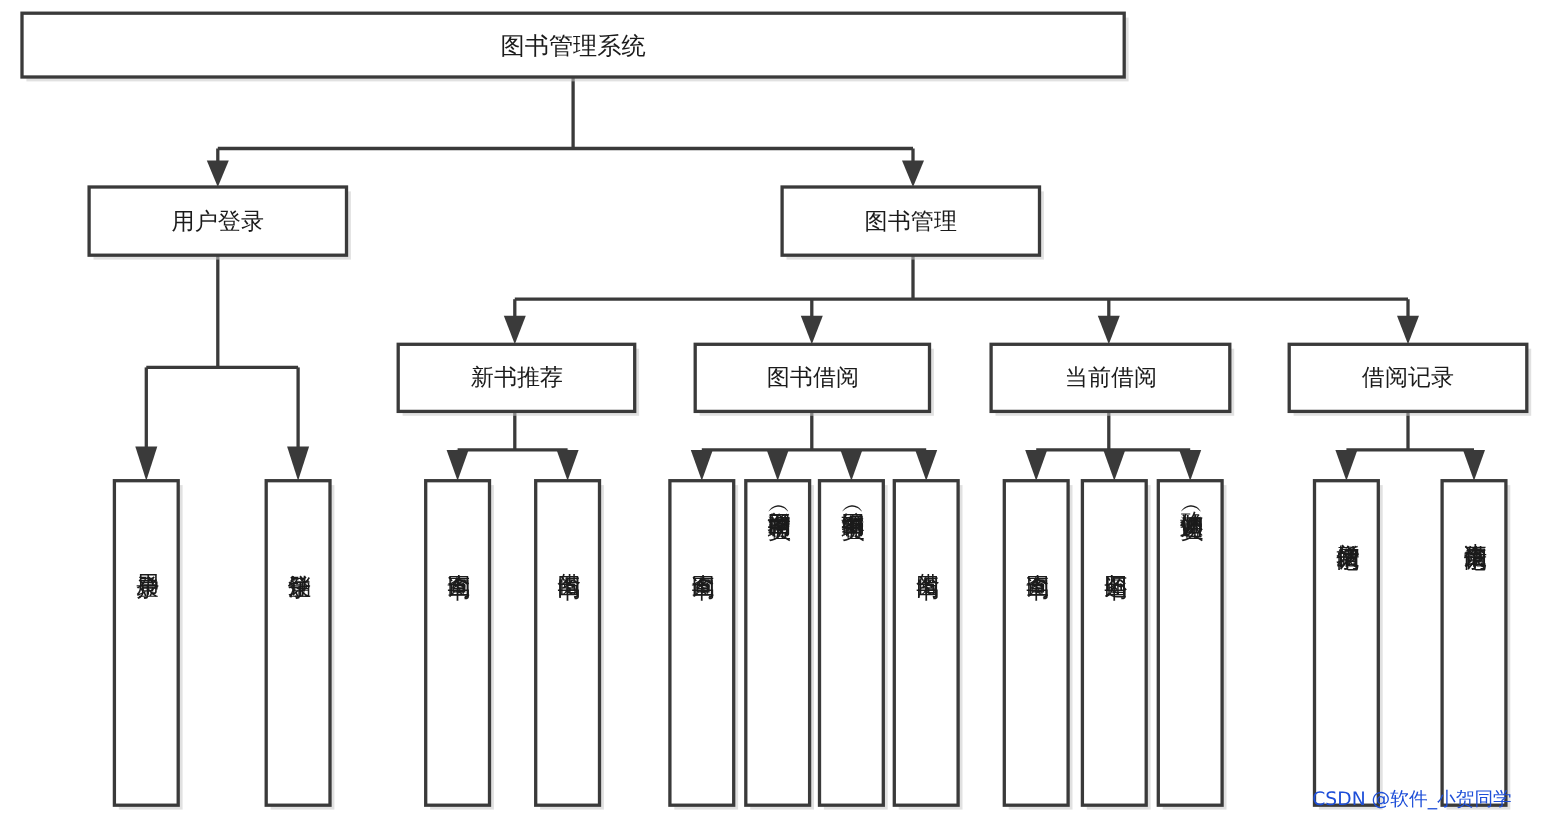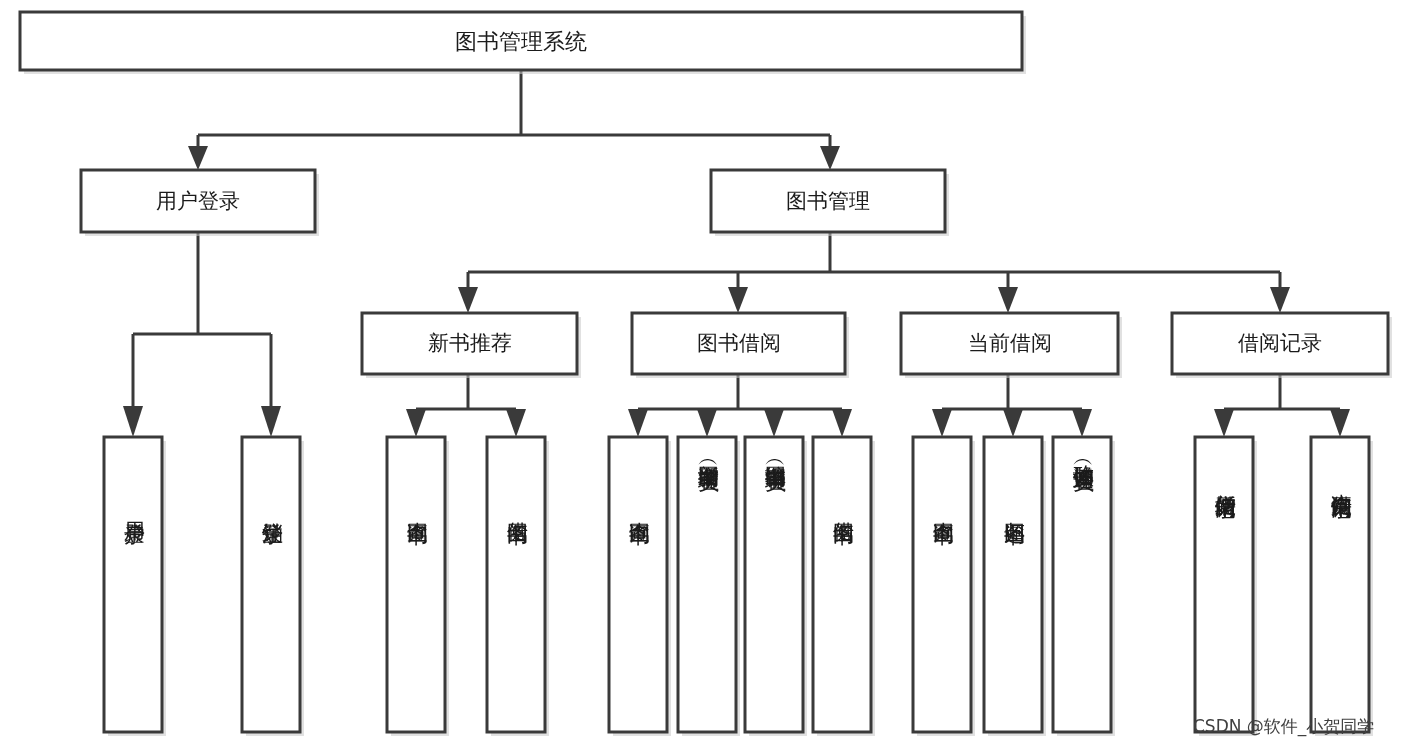--- a/index.html
+++ b/index.html
@@ -67,21 +67,21 @@
     white-space: nowrap;
     text-align: left;
     pointer-events: none;
   }
   .watermark {
     position: absolute;
     left: 1193px;
     top: 715px;
     font-family: "DejaVu Sans", "Liberation Sans", sans-serif;
     font-size: 17px;
-    color: #404040;
+    color: #1d4ed8;
     white-space: nowrap;
   }
 </style>
 </head>
 <body>
 
 <div id="diagram-root">
 
   <svg class="diagram" viewBox="0 0 1405 747">
 

